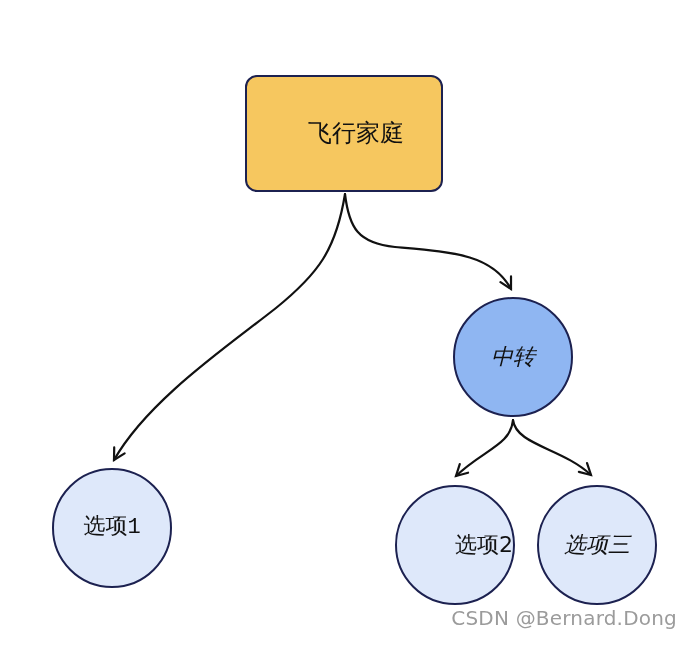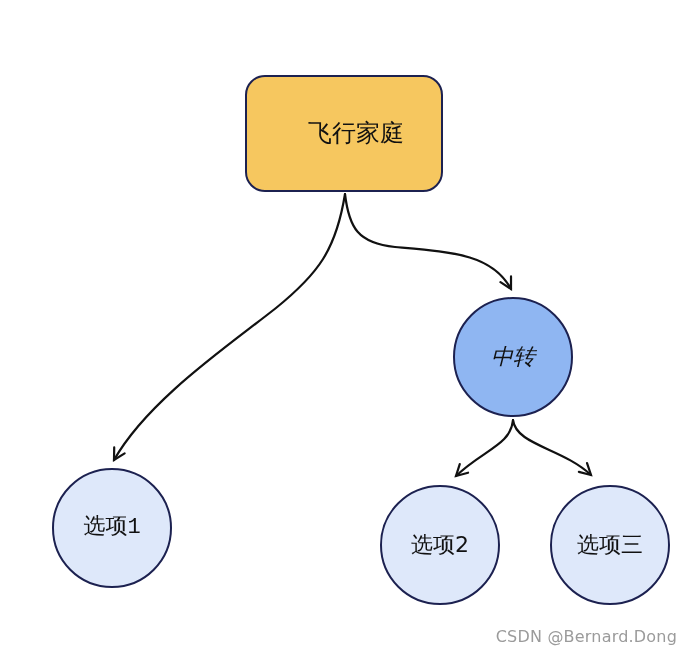--- a/index.html
+++ b/index.html
@@ -26,41 +26,41 @@
     position: absolute;
     display: flex; align-items: center; justify-content: center;
     color: var(--text-color, #111111);
     text-align: center;
   }
   .node .label { line-height: 1.2; }
   .node-rect {
     left: 245px; top: 75px; width: 198px; height: 117px;
     background: var(--node-yellow, #f6c75f);
     border: 2.5px solid var(--border-navy, #1c2150);
-    border-radius: 20px;
+    border-radius: 12px;
     font-size: 24px;
     padding-left: 24px;
   }
   .node-circle {
     width: 120px; height: 120px;
     border-radius: 50%;
     border: 2.5px solid var(--border-navy, #1c2150);
     font-size: 22px;
   }
   .node-transfer {
     left: 453px; top: 297px;
     background: var(--node-blue, #8fb6f2);
     font-style: italic;
   }
   .node-option1 { left: 52px;  top: 468px; background: var(--node-lightblue, #dee8fa); font-family: Liberation Mono, monospace; }
-  .node-option2 { left: 380px; top: 485px; background: var(--node-lightblue, #dee8fa); }
-  .node-option3 { left: 550px; top: 485px; background: var(--node-lightblue, #dee8fa); }
+  .node-option2 { left: 395px; top: 485px; background: var(--node-lightblue, #dee8fa); justify-content: flex-end; }
+  .node-option3 { left: 537px; top: 485px; background: var(--node-lightblue, #dee8fa); font-style: italic; }
   .watermark {
-    position: absolute; right: 15px; bottom: 12px;
-    font-size: 16px;
+    position: absolute; right: 15px; bottom: 28px;
+    font-size: 20px;
     color: var(--watermark-color, #9b9b9b);
     letter-spacing: 0.2px;
   }
 </style>
 </head>
 <body>
 
 <div class="canvas">
 
   <svg class="edges" viewBox="0 0 692 658" xmlns="http://www.w3.org/2000/svg">

